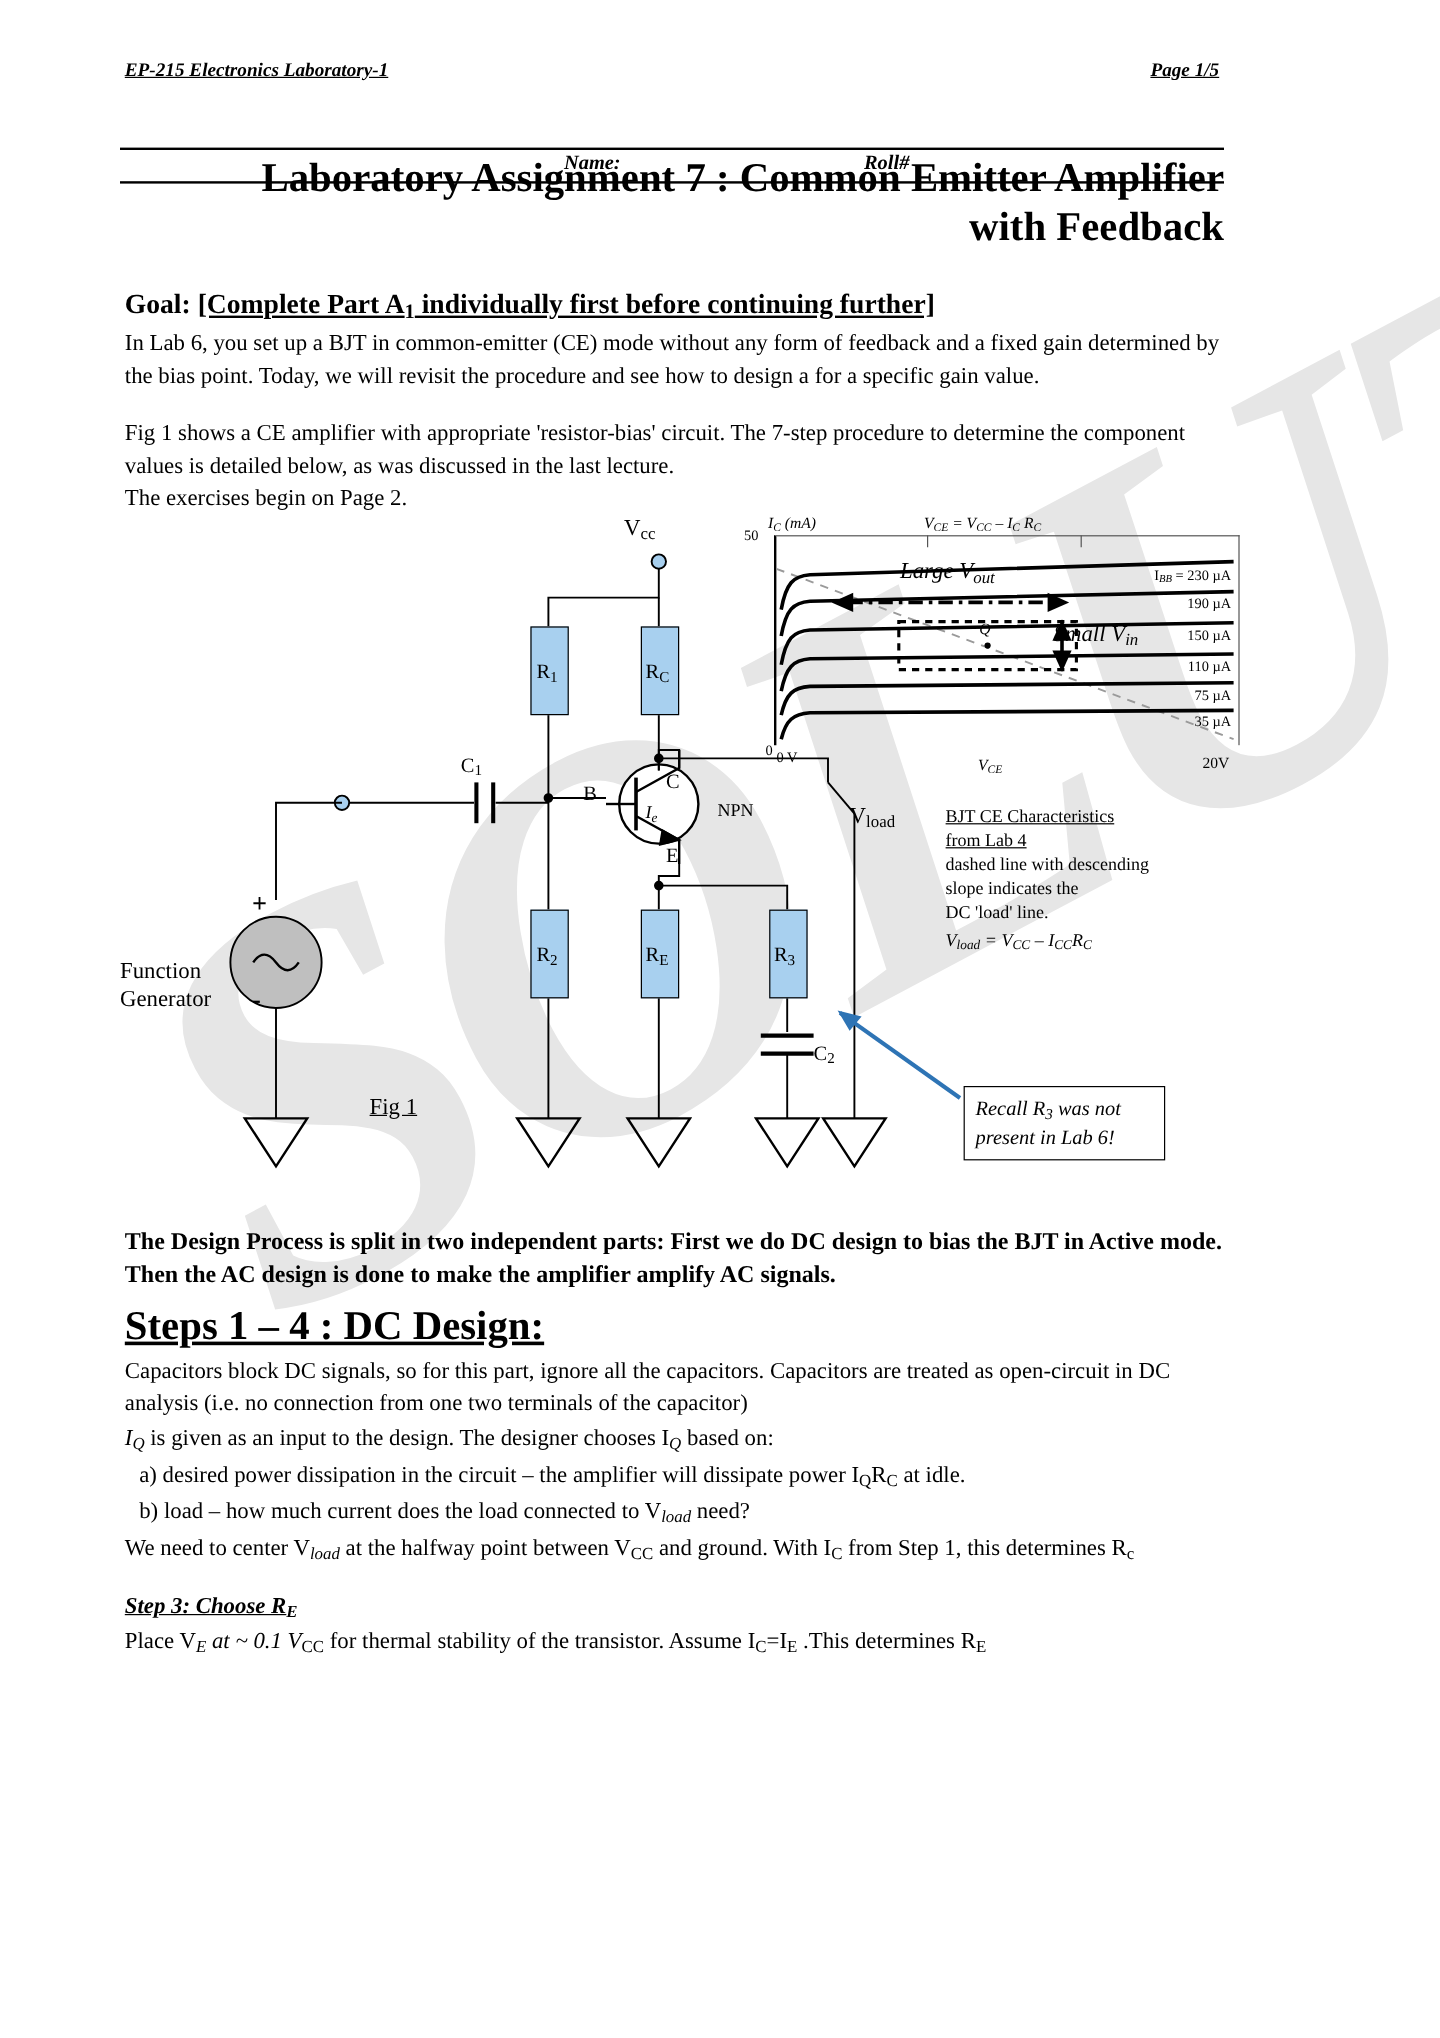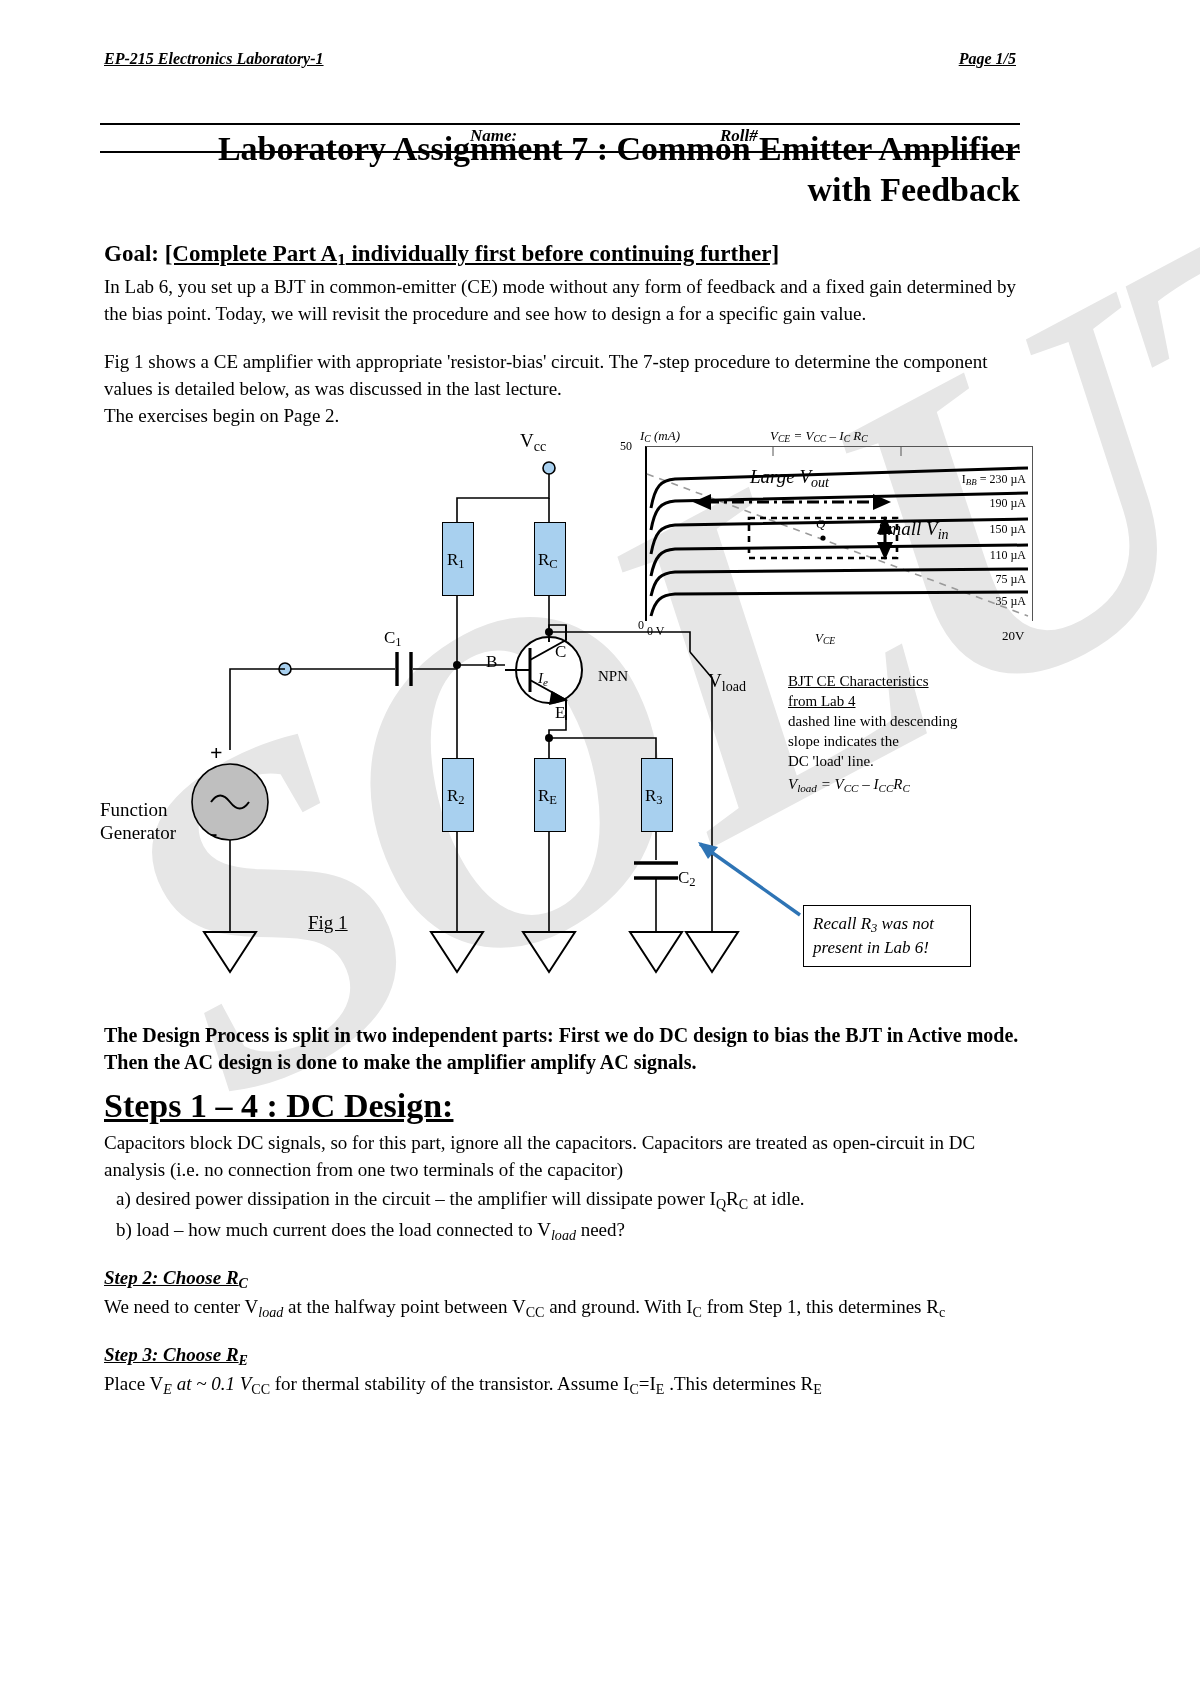--- a/index.html
+++ b/index.html
@@ -296,23 +296,23 @@
       <div class="vce-ax">V<span class="sub">CE</span></div>
       <div class="v20">20V</div>
     </div>
   </div>
 
   <div class="lower">
     <div class="bold-para">The Design Process is split in two independent parts: First we do DC design to bias the BJT in Active mode. Then the AC design is done to make the amplifier amplify AC signals.</div>
     <div class="steps-h">Steps 1 – 4 : DC Design:</div>
     <div class="p-norm">Capacitors block DC signals, so for this part, ignore all the capacitors. Capacitors are treated as open-circuit in DC analysis (i.e. no connection from one two terminals of the capacitor)</div>
 
+    <div class="p-norm"><i class="v">I</i><i class="v sub">Q</i><span> is given as an input to the design. The designer chooses I</span><i class="v sub">Q</i><span> based on:</span></div>
     <div class="p-norm" style="padding-left:12px;"><span>a) desired power dissipation in the circuit – the amplifier will dissipate power I</span><span class="sub">Q</span><span>R</span><span class="sub">C</span><span> at idle.</span></div>
     <div class="p-norm" style="padding-left:12px;"><span>b) load – how much current does the load connected to V</span><i class="v sub">load</i><span> need?</span></div>
 
-    <div class="step-h"><span>Step 2: Choose R</span><span class="sub">C</span></div>
     <div class="p-norm"><span>We need to center V</span><i class="v sub">load</i><span> at the halfway point between V</span><span class="sub">CC</span><span> and ground. With I</span><span class="sub">C</span><span> from Step 1, this determines R</span><span class="sub">c</span></div>
 
     <div class="step-h"><span>Step 3: Choose R</span><span class="sub">E</span></div>
     <div class="p-norm"><span>Place V</span><i class="v sub">E</i><i class="v"> at ~ 0.1 V</i><span class="sub">CC</span><span> for thermal stability of the transistor. Assume I</span><span class="sub">C</span><span>=I</span><span class="sub">E</span><span> .This determines R</span><span class="sub">E</span></div>
   </div>
 
 </div>
 
 </body></html>

